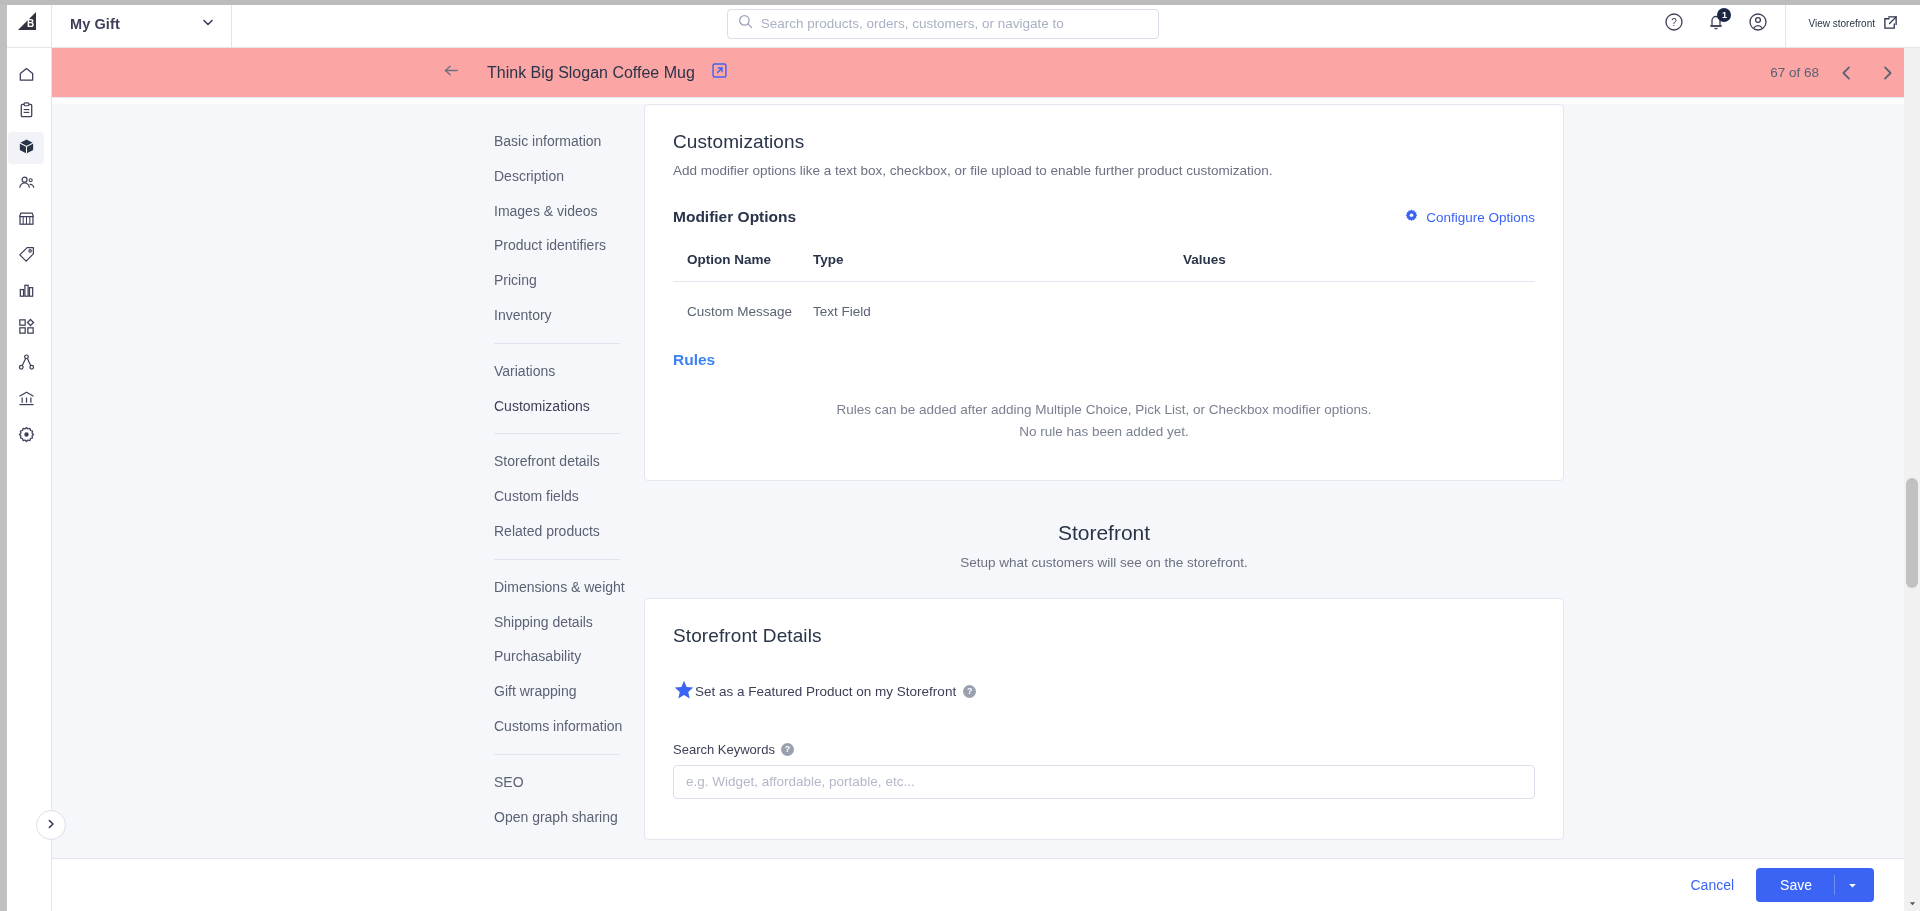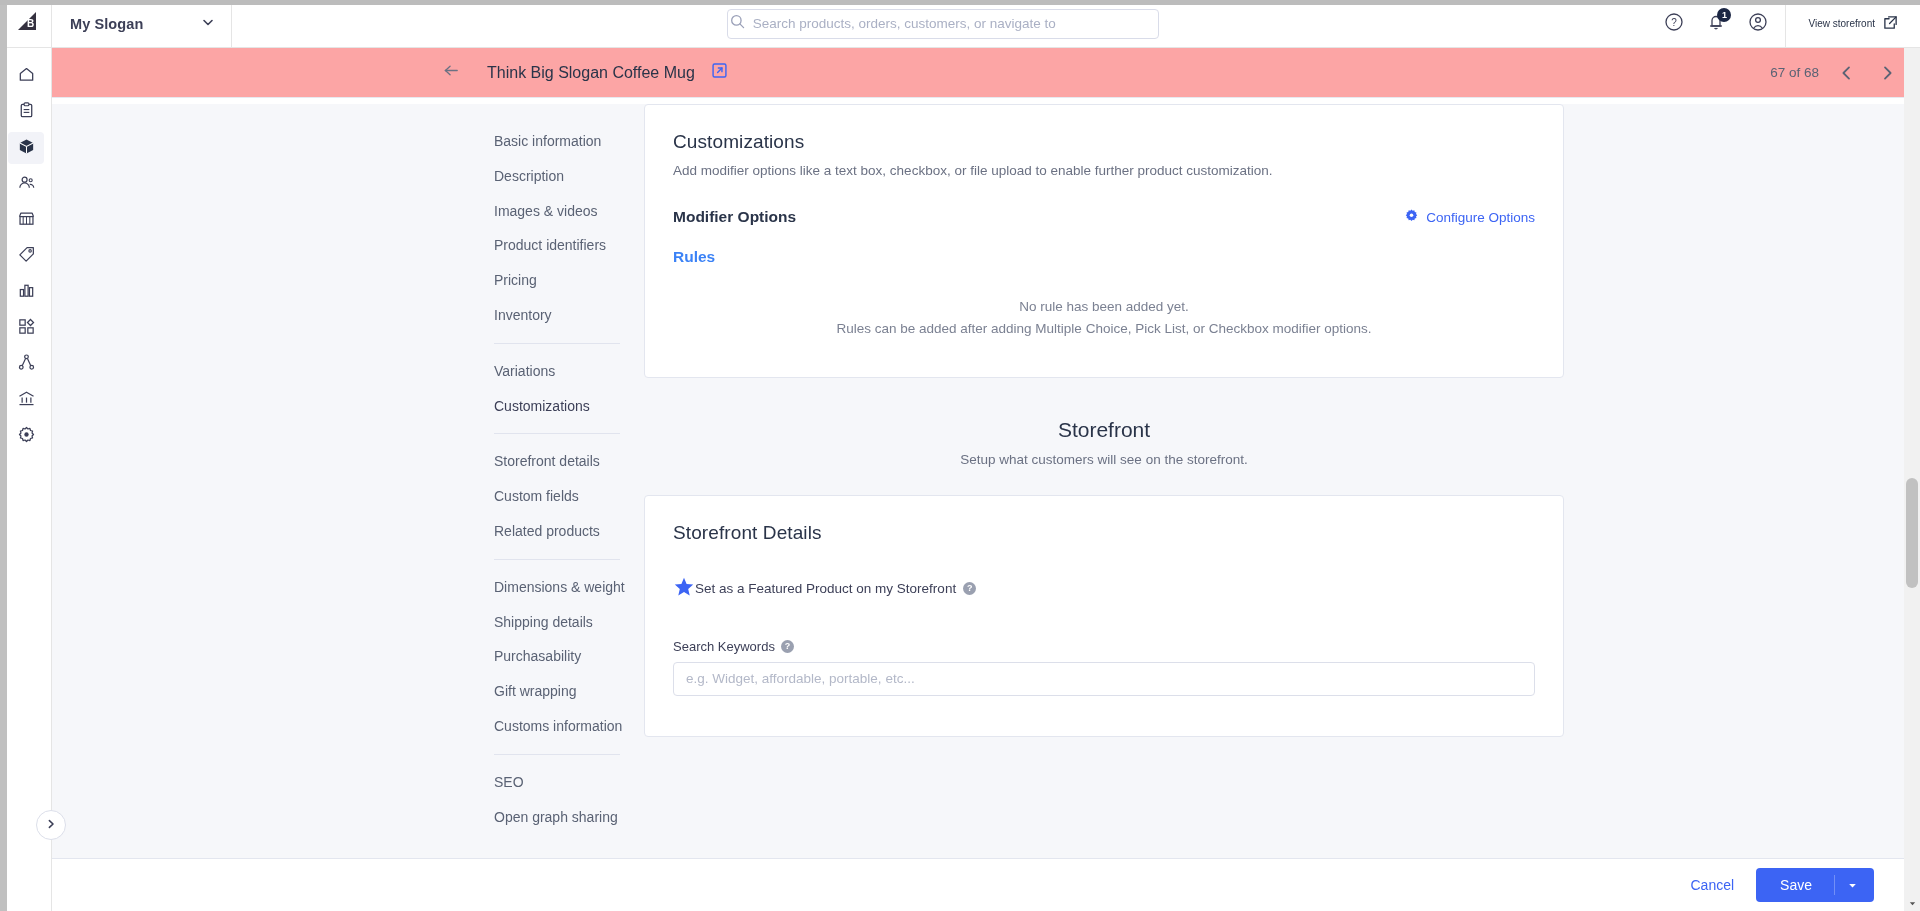--- a/index.html
+++ b/index.html
@@ -23,21 +23,21 @@
   }
   .store-cell {
     width: 180px; height: 47px; display: flex; align-items: center;
     justify-content: space-between; padding: 0 16px 0 18px;
     border-right: 1px solid #e5e5e5;
   }
   .store-name { font-size: 14.5px; color: #3c3f57; font-weight: 600; letter-spacing: .1px; }
   .topbar-mid { flex: 1; display: flex; align-items: center; justify-content: center; }
   .search-box {
     width: 432px; height: 30px; border: 1px solid #d9dce9; border-radius: 4px;
-    display: flex; align-items: center; padding: 0 2px; background: #fff;
+    display: flex; align-items: center; padding: 0 10px; background: #fff;
   }
   .search-box input {
     border: none; outline: none; flex: 1; font-size: 13.5px;
     color: #5e637a; font-family: "Liberation Sans", sans-serif; background: transparent;
     margin-left: 8px;
   }
   .search-box input::placeholder { color: #aab0c4; }
   .topbar-right { display: flex; align-items: center; gap: 0; padding-right: 0; }
   .icon-btn {
     width: 42px; height: 47px; display: flex; align-items: center; justify-content: center;
@@ -209,21 +209,21 @@
 <div class="topbar">
   <div class="logo-cell">
     <span>
       <svg width="22" height="22" viewBox="0 0 22 22">
         <path d="M21 1 L21 19 L3 19 Z" fill="#34313f"></path>
         <text x="12" y="16" font-size="10" fill="#ffffff" font-family="Liberation Sans, sans-serif" font-weight="bold">B</text>
       </svg>
     </span>
   </div>
   <div class="store-cell">
-    <span class="store-name">My Slogan</span>
+    <span class="store-name">My Gift</span>
     <span>
       <svg width="14" height="14" viewBox="0 0 14 14">
           <path d="M3 5.5 L7 9.5 L11 5.5" stroke="#3c3f57" stroke-width="1.6" fill="none" stroke-linecap="round" stroke-linejoin="round"></path>
         </svg>
     </span>
   </div>
   <div class="topbar-mid">
     <div class="search-box">
       <span>
         <svg width="15" height="15" viewBox="0 0 16 16">
@@ -474,25 +474,41 @@
               <span>
                 <svg width="15" height="15" viewBox="0 0 16 16">
                     <path d="M8 1.6 L9.3 2.9 L11 2.4 L11.5 4.2 L13.3 4.7 L12.8 6.4 L14.1 7.7 L12.8 9 L13.3 10.7 L11.5 11.2 L11 13 L9.3 12.5 L8 13.8 L6.7 12.5 L5 13 L4.5 11.2 L2.7 10.7 L3.2 9 L1.9 7.7 L3.2 6.4 L2.7 4.7 L4.5 4.2 L5 2.4 L6.7 2.9 Z" fill="#3c64f4"></path>
                     <circle cx="8" cy="7.7" r="1.9" fill="#ffffff"></circle>
                   </svg>
               </span>
               <span>Configure Options</span>
             </div>
           </div>
 
+          <table class="mod-table">
+            <thead>
+              <tr>
+                <th class="c1">Option Name</th>
+                <th class="c2">Type</th>
+                <th>Values</th>
+              </tr>
+            </thead>
+            <tbody>
+              <tr>
+                <td class="c1">Custom Message</td>
+                <td>Text Field</td>
+                <td></td>
+              </tr>
+            </tbody>
+          </table>
 
           <div class="rules-head">Rules</div>
           <div class="rules-empty">
+            <div>Rules can be added after adding Multiple Choice, Pick List, or Checkbox modifier options.</div>
             <div>No rule has been added yet.</div>
-            <div>Rules can be added after adding Multiple Choice, Pick List, or Checkbox modifier options.</div>
           </div>
         </div>
       </div>
 
       <div class="divider-section">
         <div class="divider-title">Storefront</div>
         <div class="divider-sub">Setup what customers will see on the storefront.</div>
       </div>
 
       <div class="card">

